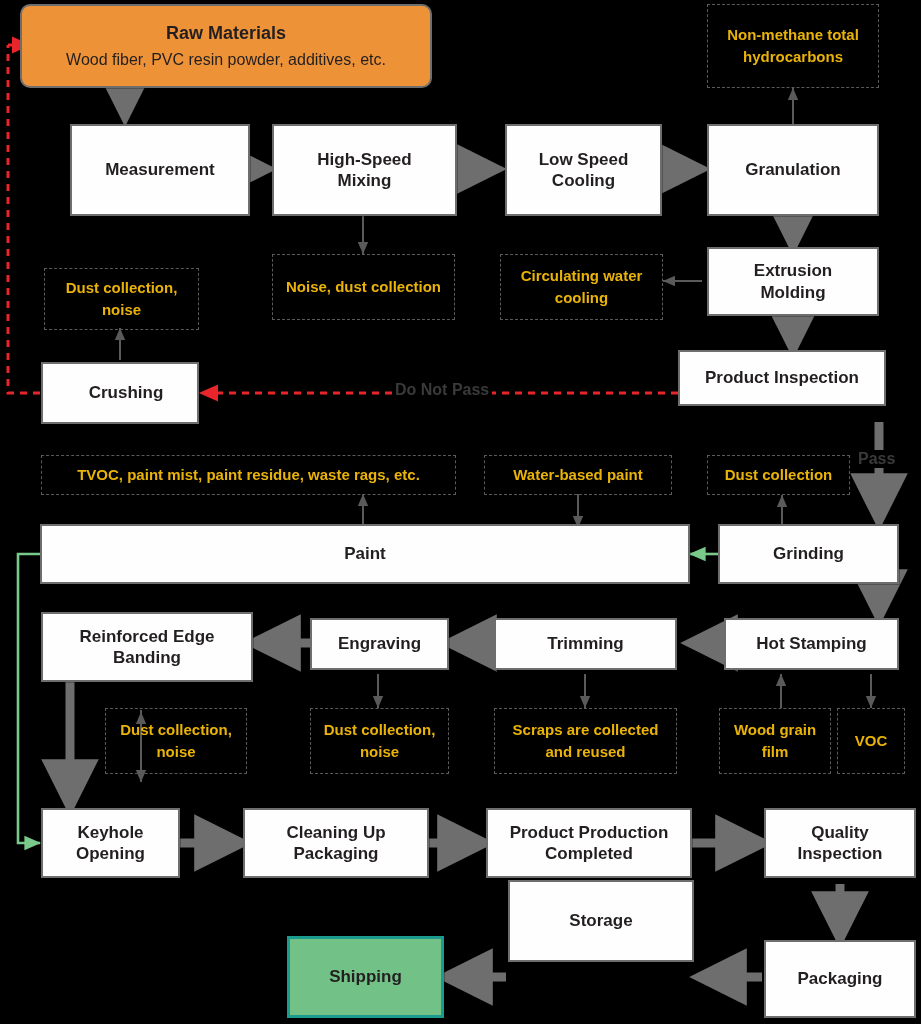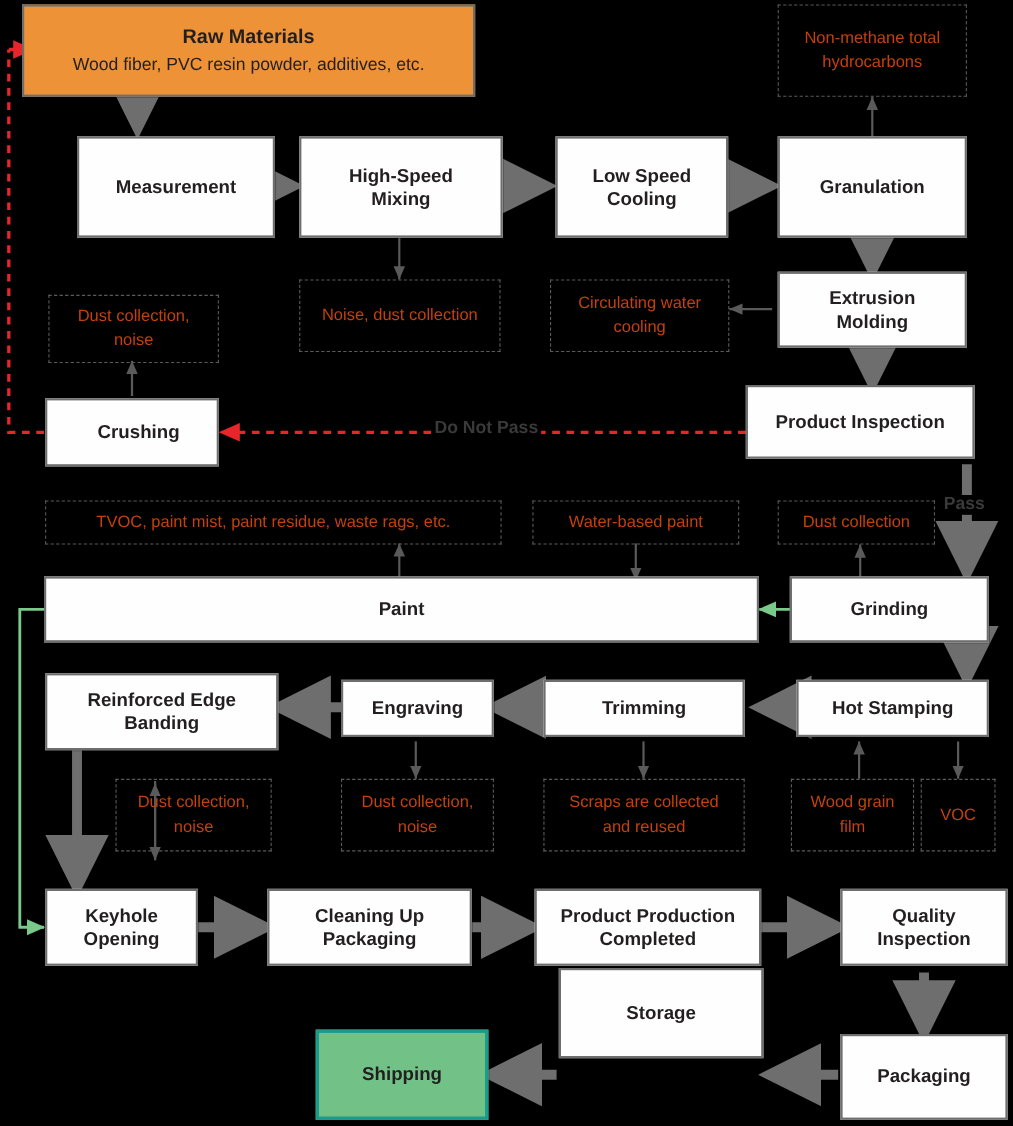--- a/index.html
+++ b/index.html
@@ -9,32 +9,32 @@
 
   
   .node{
     position:absolute;box-sizing:border-box;
     background:#fefefe;border:2px solid #6e6e6e;
     color:#231f20;font-weight:bold;font-size:17px;line-height:1.25;
     display:flex;align-items:center;justify-content:center;text-align:center;
     padding:2px 4px;
     box-shadow:1px 1px 0 rgba(0,0,0,.25);
   }
-  .node.raw{background:#ee9237;border-color:#6e6e6e;}
+  .node.raw{background:#ee9237;border-color:#6e6e6e;border-radius:10px;}
   .node.ship{background:#72c287;border-color:#1a9b8e;border-width:3px;}
 
   .rawtitle{font-weight:bold;font-size:18px;}
   .rawsub{font-weight:normal;font-size:16px;margin-top:6px;}
   .rawinner{display:flex;flex-direction:column;align-items:center;justify-content:center;width:100%;}
 
   
   .note{
     position:absolute;box-sizing:border-box;
     background:transparent;border:1.6px dashed #5a5a5a;
-    color:#c2410c;font-weight:normal;font-size:15px;line-height:1.45;
+    color:#eab308;font-weight:bold;font-size:15px;line-height:1.45;
     display:flex;align-items:center;justify-content:center;text-align:center;
     padding:2px 5px;
   }
 
   
   .svgwrap{position:absolute;left:0;top:0;width:921px;height:1024px;pointer-events:none;}
 
   .lbl{
     position:absolute;color:#3a3a3a;font-weight:bold;font-size:16px;
     background:#000;padding:0 3px;white-space:nowrap;
@@ -229,21 +229,21 @@
     <span>Granulation</span>
   </div>
 
   <div class="node" style="left:707px;top:247px;width:172px;height:69px;">
     <div>
       <div>Extrusion</div>
       <div>Molding</div>
     </div>
   </div>
 
-  <div class="node" style="left:678px;top:350px;width:208px;height:67px;">
+  <div class="node" style="left:678px;top:350px;width:208px;height:56px;">
     <span>Product Inspection</span>
   </div>
 
   <div class="node" style="left:41px;top:362px;width:158px;height:62px;padding-left:16px;">
     <span>Crushing</span>
   </div>
 
   <div class="node" style="left:718px;top:524px;width:181px;height:60px;">
     <span>Grinding</span>
   </div>

